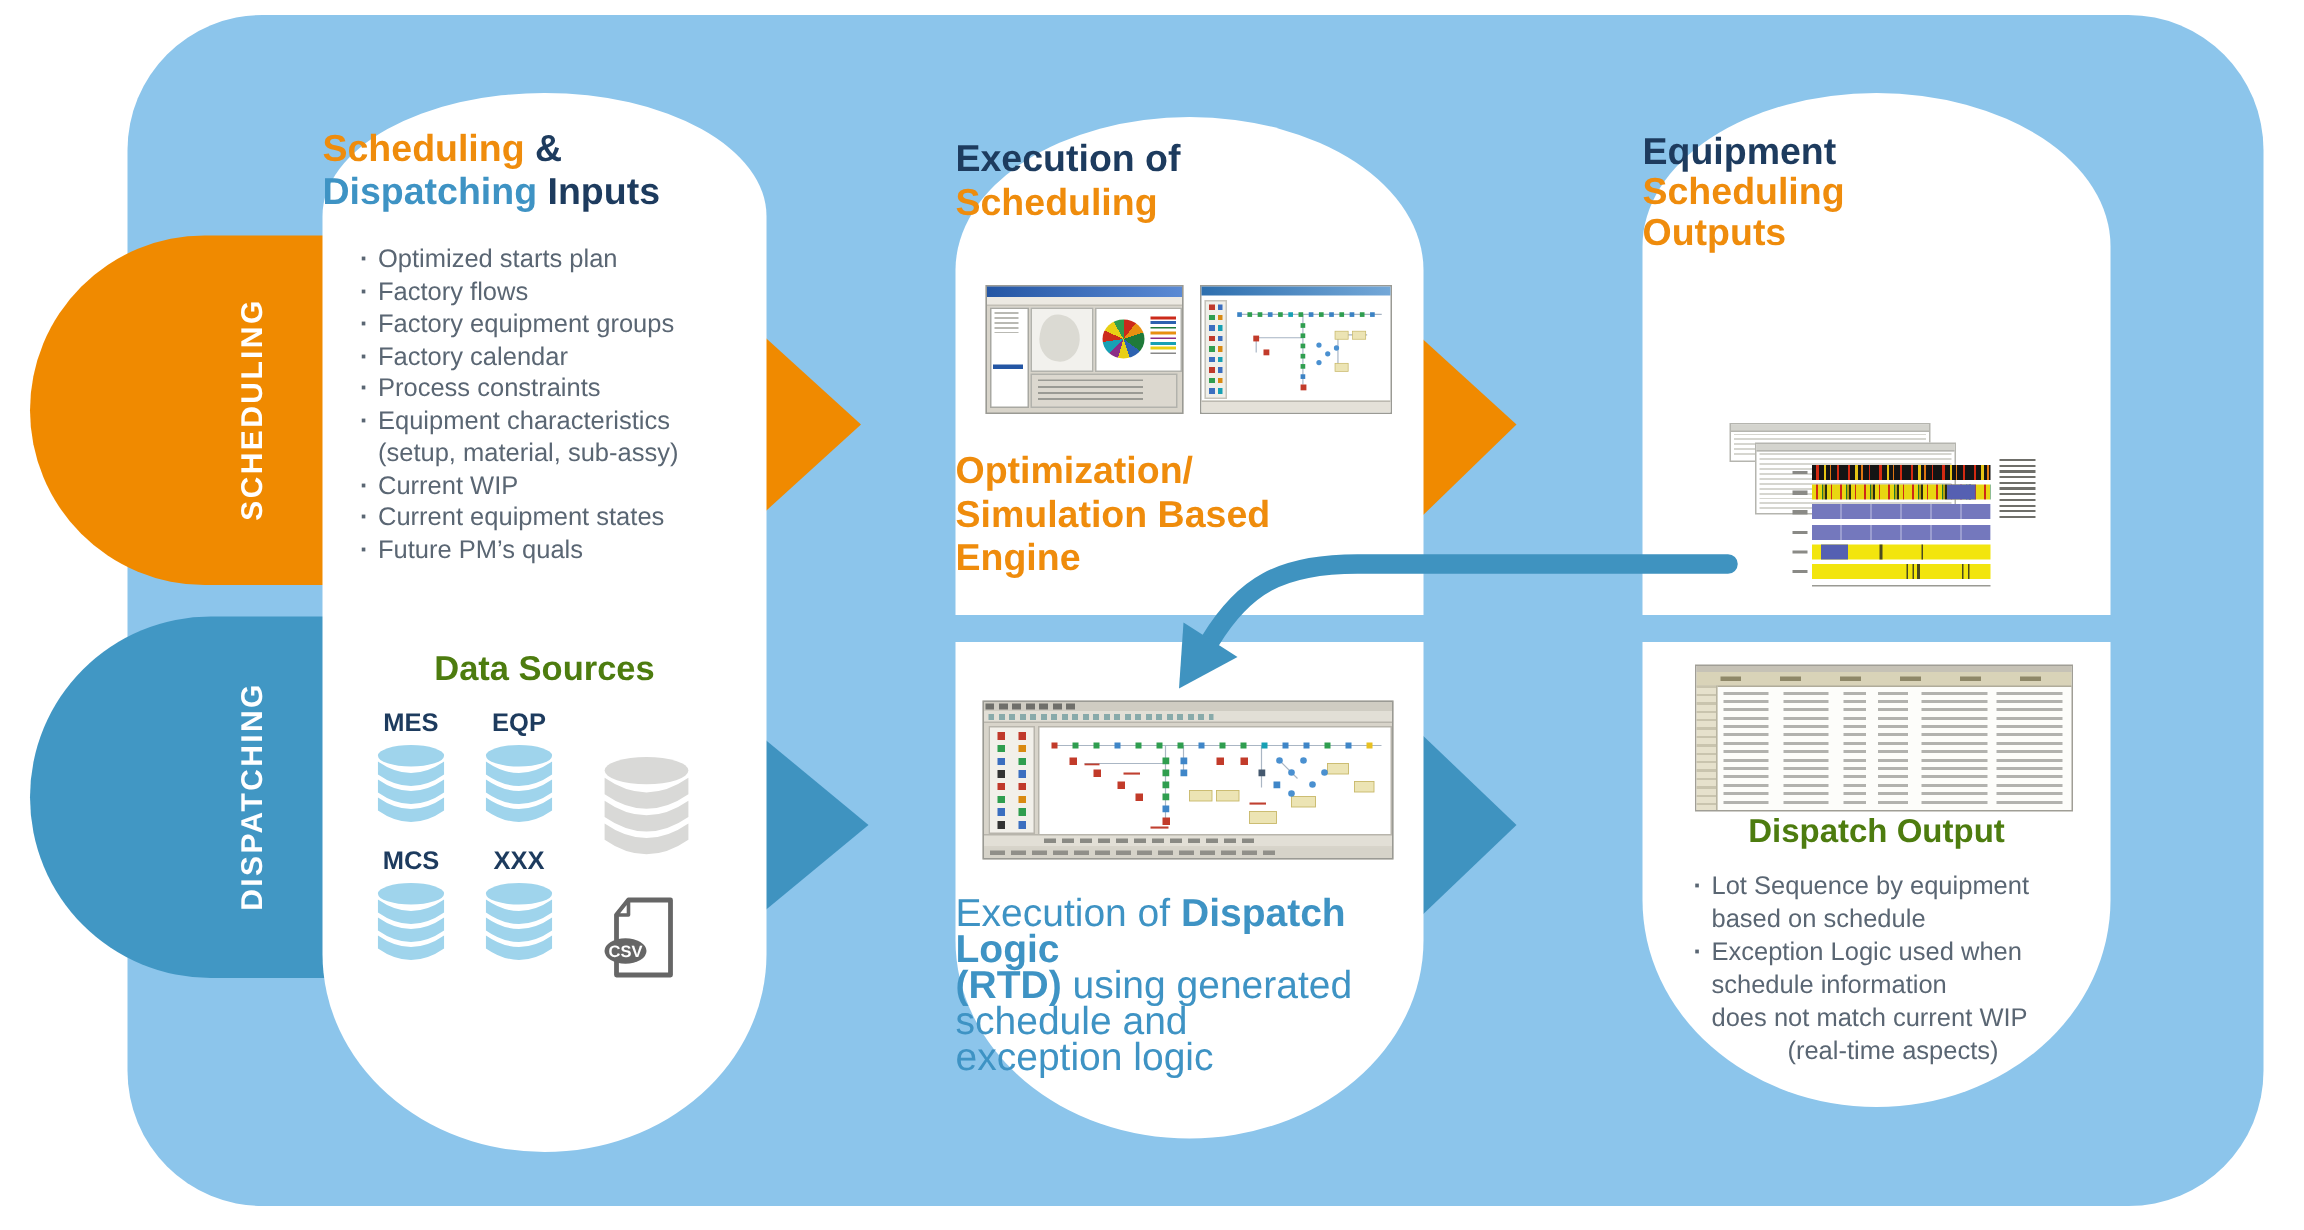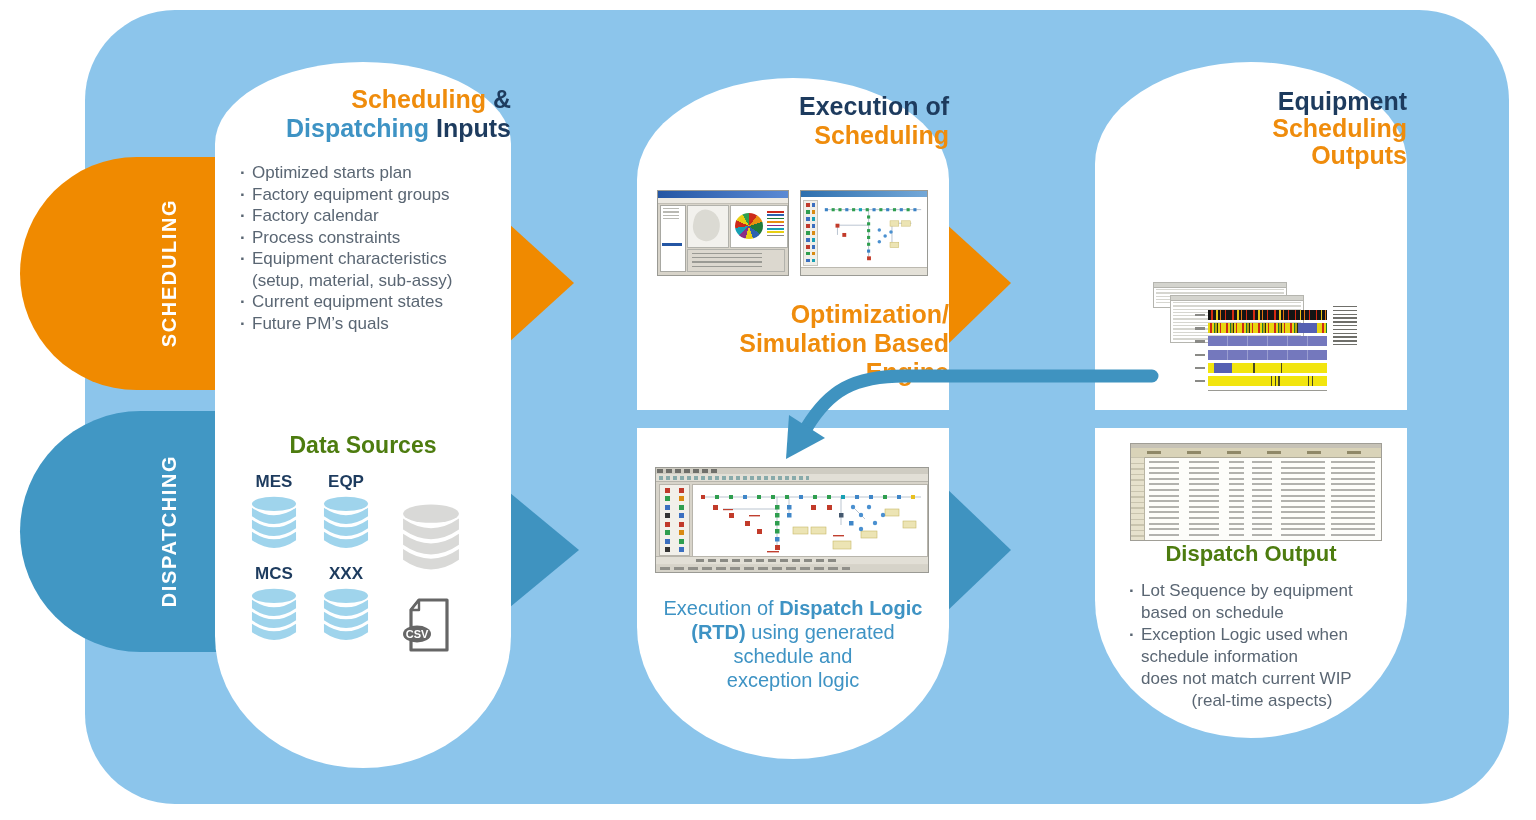--- a/index.html
+++ b/index.html
@@ -24,21 +24,21 @@
 
   
   .col{position:absolute;background:#fff;}
   .col1 {left:215px;top:62px;width:296px;height:706px;border-radius:148px 148px 148px 148px / 82px 82px 132px 132px;}
   .col2t{left:637px;top:78px;width:312px;height:332px;border-radius:156px 156px 0 0 / 102px 102px 0 0;}
   .col2b{left:637px;top:428px;width:312px;height:331px;border-radius:0 0 156px 156px / 0 0 132px 132px;}
   .col3t{left:1095px;top:62px;width:312px;height:348px;border-radius:156px 156px 0 0 / 102px 102px 0 0;}
   .col3b{left:1095px;top:428px;width:312px;height:310px;border-radius:0 0 156px 156px / 0 0 138px 138px;}
 
   
-  .hd{position:absolute;left:0;right:0;text-align:right;font-weight:700;font-size:25px;line-height:29px;}
+  .hd{position:absolute;left:0;right:0;text-align:left;font-weight:700;font-size:25px;line-height:29px;}
   .org{color:#ef8c0c;} .nvy{color:#1d3b5e;} .blu{color:#3e93c4;}
   .sub-hd{position:absolute;left:0;right:0;text-align:center;font-weight:700;color:#4d7c0f;}
 
   
   .blist{position:absolute;color:#5a6673;font-size:17px;line-height:21.5px;}
   .bl{position:relative;padding-left:14px;white-space:nowrap;}
   .bl::before{content:"·";position:absolute;left:2px;font-weight:700;}
   .bl.cont::before{content:"";}
   .bl.ctr{text-align:center;padding-left:0;}
 
@@ -107,22 +107,22 @@
        transparent 13.5px 17px,#2f9e4f 17px 22px,transparent 22px 25.5px,#3b6fc0 25.5px 30.5px,transparent 30.5px 34px);}
   .sc-canvas{position:absolute;left:36px;top:16px;background:#fff;border:1px solid #b8b5ac;}
   .sc-status{position:absolute;left:0;right:0;bottom:8px;height:7px;background:#e2dfd6;border-top:1px solid #b8b5ac;}
   .sc-status::before{content:"";position:absolute;left:40px;top:2px;width:140px;height:2.5px;
        background:repeating-linear-gradient(90deg,#8a8a84 0 8px,transparent 8px 12px);}
   .sc-status2{position:absolute;left:0;right:0;bottom:0;height:7px;background:#d6d3c9;}
   .sc-status2::before{content:"";position:absolute;left:4px;top:2px;width:190px;height:2.5px;
        background:repeating-linear-gradient(90deg,#908f89 0 10px,transparent 10px 14px);}
 
   
-  .disp-cap{position:absolute;left:0;right:0;top:168px;text-align:center;color:#3e93c4;
-            font-size:20px;line-height:24px;}
+  .disp-cap{position:absolute;left:0;right:0;top:168px;color:#3e93c4;
+            font-size:26px;line-height:24px;}
   .disp-cap b{font-weight:700;}
 
   
   .gantt-block{position:absolute;left:48px;top:220px;width:216px;height:118px;}
   .gtable{position:absolute;background:#fff;border:1px solid #b5b5af;box-sizing:border-box;}
   .gtable::before{content:"";position:absolute;left:0;top:0;right:0;height:4px;background:#d4d4ce;border-bottom:1px solid #b5b5af;}
   .gtable::after{content:"";position:absolute;left:2px;top:6px;right:2px;bottom:2px;
        background:repeating-linear-gradient(180deg,#d6d6d0 0 1.3px,transparent 1.3px 3.3px);}
   .gtA{left:10px;top:0;width:134px;height:26px;}
   .gtB{left:27px;top:13px;width:134px;height:48px;}
@@ -182,25 +182,27 @@
   </svg>
 
   <div class="col col1">
     <div class="hd" style="top:23px;">
       <span class="org">Scheduling</span><span class="nvy"> &amp;</span><br>
       <span class="blu">Dispatching</span><span class="nvy"> Inputs</span>
     </div>
 
     <div class="blist" style="left:23px;top:100px;width:262px;">
       <div class="bl">Optimized starts plan</div>
+      <div class="bl">Factory flows</div>
       <div class="bl">Factory equipment groups</div>
       <div class="bl">Factory calendar</div>
       <div class="bl">Process constraints</div>
       <div class="bl">Equipment characteristics</div>
       <div class="bl cont">(setup, material, sub-assy)</div>
+      <div class="bl">Current WIP</div>
       <div class="bl">Current equipment states</div>
       <div class="bl">Future PM’s quals</div>
     </div>
 
     <div class="sub-hd" style="top:370px;font-size:23px;">Data Sources</div>
 
     <div class="db-cell" style="left:28px;top:410px;">
       <div class="db-label">MES</div>
       <svg class="cyl cyl-blue" width="46" height="54" viewBox="0 0 48 56">
         <ellipse cx="24" cy="8" rx="23" ry="7.5"></ellipse>

